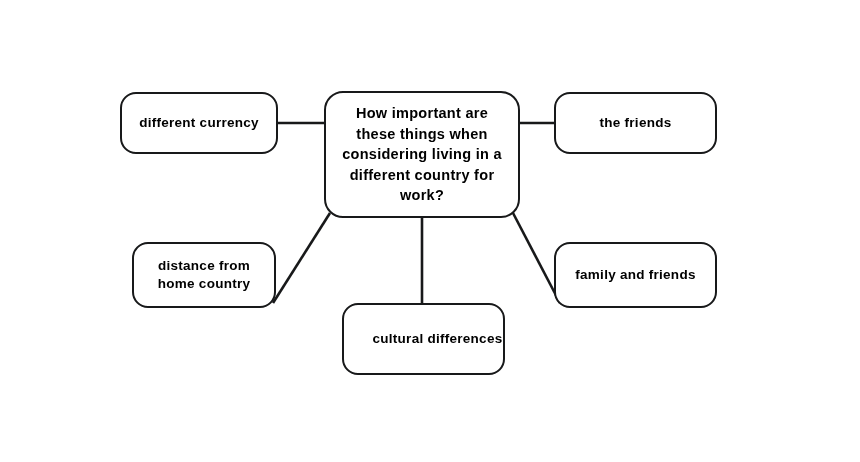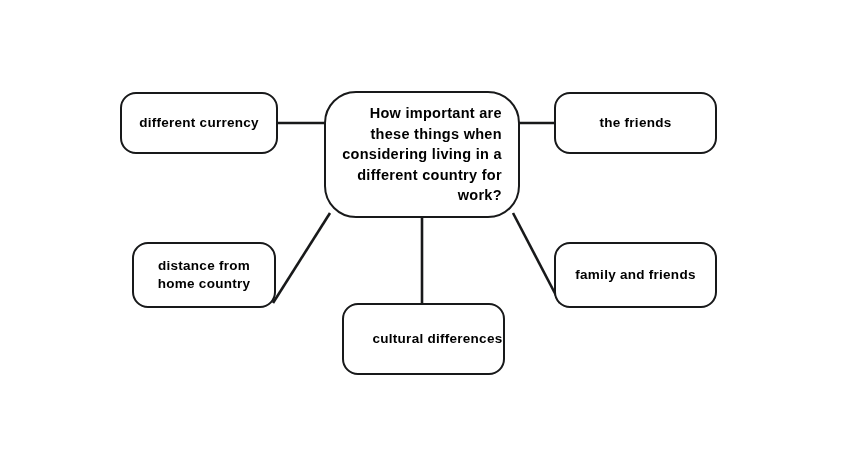--- a/index.html
+++ b/index.html
@@ -44,22 +44,21 @@
     color: #000000;
     line-height: 1.34;
     letter-spacing: 0.02em;
     white-space: pre-line;
   }
   .leaf-node .node-label {
     font-size: 13.5px;
   }
   .central-node {
     border-width: 2.8px;
-    border-radius: 32px;
-    text-align: right;
+    border-radius: 19px;
   }
   .central-node .node-label {
     font-size: 14.5px;
     line-height: 1.42;
     padding: 0 12px;
   }
 
   
   #node-central          { left: 324px; top: 91px;  width: 196px; height: 127px; }
   #node-different-currency { left: 120px; top: 92px;  width: 158px; height: 62px; }

